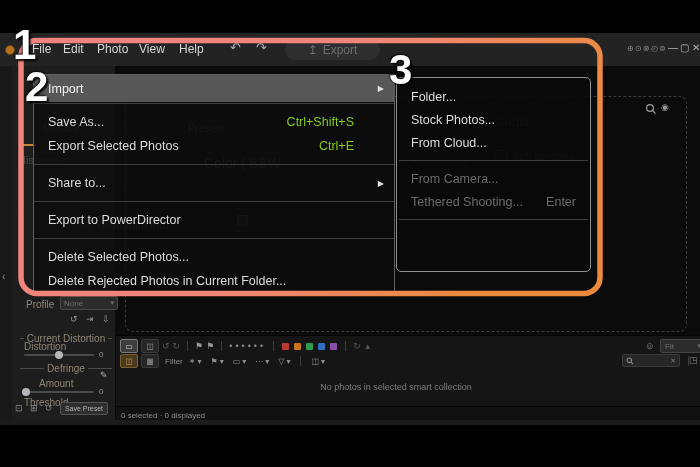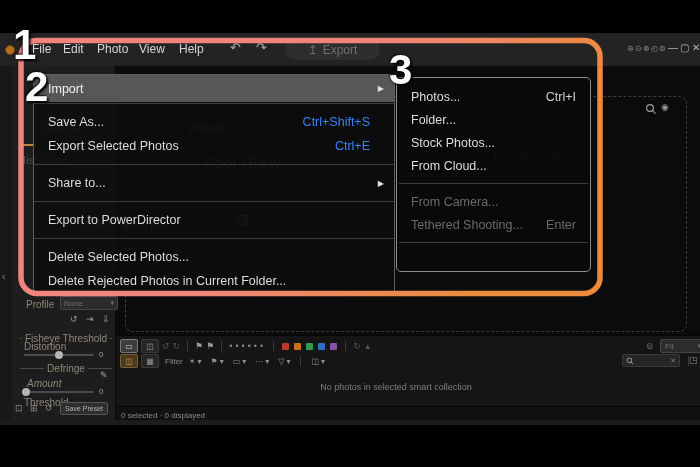--- a/index.html
+++ b/index.html
@@ -21,21 +21,21 @@
   #photo-area{position:absolute;left:116px;top:33px;width:584px;height:269px;background:#0b0b0b;}
   #browser{position:absolute;left:116px;top:302px;width:584px;height:85px;background:#151515;border-top:1px solid #050505;}
   #bottom-strip{position:absolute;left:0;top:387px;width:700px;height:5px;background:#1c1c1c;}
   .dim{color:#4a4a4a;}
   .warmdim{color:#5d4a35;text-align:center;}
   
   #file-menu{position:absolute;left:33px;top:74px;width:362px;height:219px;background:rgba(13,13,13,0.86);
              border:1px solid #5e5e5e;z-index:10;box-sizing:border-box;}
   .fm-item{height:24px;display:flex;align-items:center;padding:0 10px 0 14px;font-size:12.5px;color:#dcdcdc;}
   #fm-import{height:27px;background:#575757;color:#f0f0f0;}
-  .fm-short{margin-left:auto;margin-right:14px;color:#3b82f6;}
+  .fm-short{margin-left:auto;margin-right:30px;color:#84cc16;}
   .fm-arrow{margin-left:auto;font-size:8px;color:#e0e0e0;}
   .fm-sep{height:1px;background:#3e3e3e;margin:6px 0;}
   #import-submenu{position:absolute;left:396px;top:77px;width:195px;height:195px;background:rgba(10,10,10,0.93);
                   border:1px solid #8f8f8f;border-radius:5px;z-index:11;box-sizing:border-box;padding-top:7px;}
   .sm-item{height:23px;display:flex;align-items:center;padding:0 14px;font-size:12.5px;color:#dcdcdc;}
   .sm-short{margin-left:auto;color:#cfcfcf;}
   .sm-sep{height:1px;background:#3e3e3e;margin:6px 2px;}
   .dis{color:#6a6a6a !important;}
   .dis .sm-short{color:#6a6a6a;}
   
@@ -103,36 +103,36 @@
     <div class="abs ddown" style="left:60px;top:263px;width:50px;height:12px;padding:0 3px;font-size:8px;z-index:1;">
       <span>None</span>
       <span style="margin-left:auto;font-size:7px;">▾</span>
     </div>
     <span class="abs" style="left:70px;top:281px;font-size:9px;color:#9a9a9a;z-index:1;">↺</span>
     <span class="abs" style="left:86px;top:281px;font-size:9px;color:#9a9a9a;z-index:1;">⇥</span>
     <span class="abs" style="left:102px;top:281px;font-size:9px;color:#9a9a9a;z-index:1;">⇩</span>
 
     <div class="abs" style="left:20px;top:300px;width:92px;display:flex;align-items:center;gap:3px;z-index:1;">
       <span style="flex:1;border-top:1px solid #4a4a4a;"></span>
-      <span class="tinylabel">Fisheye Threshold</span>
+      <span class="tinylabel">Current Distortion</span>
       <span style="flex:1;border-top:1px solid #4a4a4a;"></span>
     </div>
     <span class="abs tinylabel" style="left:24px;top:308px;z-index:1;">Distortion</span>
     <div class="slider" style="left:24px;top:321px;width:70px;z-index:1;">
       <div class="knob" style="left:31px;"></div>
     </div>
     <span class="abs" style="left:99px;top:317px;font-size:8px;color:#9a9a9a;z-index:1;">0</span>
 
     <div class="abs" style="left:20px;top:330px;width:92px;display:flex;align-items:center;gap:3px;z-index:1;">
       <span style="flex:1;border-top:1px solid #4a4a4a;"></span>
       <span class="tinylabel">Defringe</span>
       <span style="flex:1;border-top:1px solid #4a4a4a;"></span>
     </div>
     <span class="abs" style="left:100px;top:337px;font-size:9px;color:#b0b0b0;z-index:1;">✎</span>
-    <span class="abs tinylabel" style="left:27px;top:345px;z-index:1;font-style:italic;">Amount</span>
+    <span class="abs tinylabel" style="left:39px;top:345px;z-index:1;">Amount</span>
     <div class="slider" style="left:24px;top:358px;width:70px;z-index:1;">
       <div class="knob" style="left:-2px;"></div>
     </div>
     <span class="abs" style="left:99px;top:354px;font-size:8px;color:#9a9a9a;z-index:1;">0</span>
     <span class="abs tinylabel" style="left:24px;top:364px;z-index:1;">Threshold</span>
 
     <span class="abs" style="left:15px;top:370px;font-size:9px;color:#8a8a8a;z-index:1;">⊡</span>
     <span class="abs" style="left:30px;top:370px;font-size:9px;color:#8a8a8a;z-index:1;">⊞</span>
     <span class="abs" style="left:45px;top:370px;font-size:9px;color:#8a8a8a;z-index:1;">↺</span>
     <div class="abs" style="left:60px;top:369px;width:46px;height:11px;background:#2e2e2e;border:1px solid #555;border-radius:2px;display:flex;align-items:center;justify-content:center;z-index:1;">
@@ -262,24 +262,20 @@
     <div class="fm-item">
       <span>Delete Selected Photos...</span>
     </div>
     <div class="fm-item">
       <span>Delete Rejected Photos in Current Folder...</span>
     </div>
   </div>
 
   <div id="import-submenu">
     <div class="sm-item">
-      <span>Photos...</span>
-      <span class="sm-short">Ctrl+I</span>
-    </div>
-    <div class="sm-item">
       <span>Folder...</span>
     </div>
     <div class="sm-item">
       <span>Stock Photos...</span>
     </div>
     <div class="sm-item">
       <span>From Cloud...</span>
     </div>
     <div class="sm-sep"></div>
     <div class="sm-item dis">

